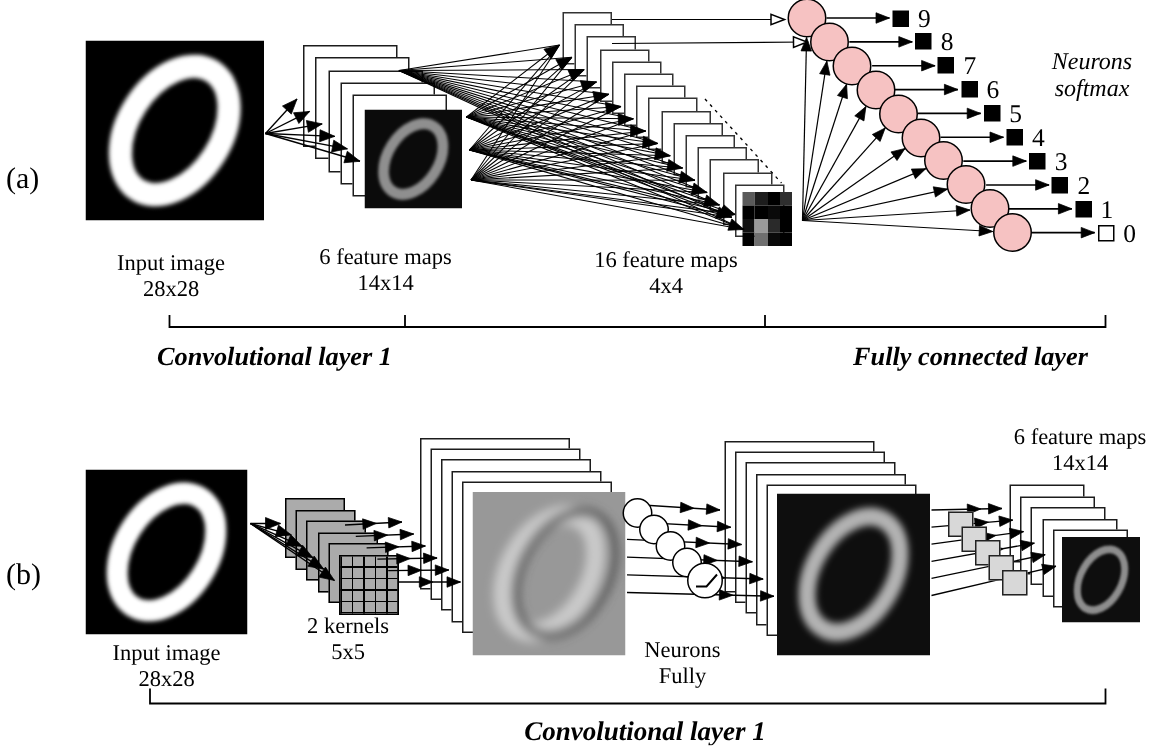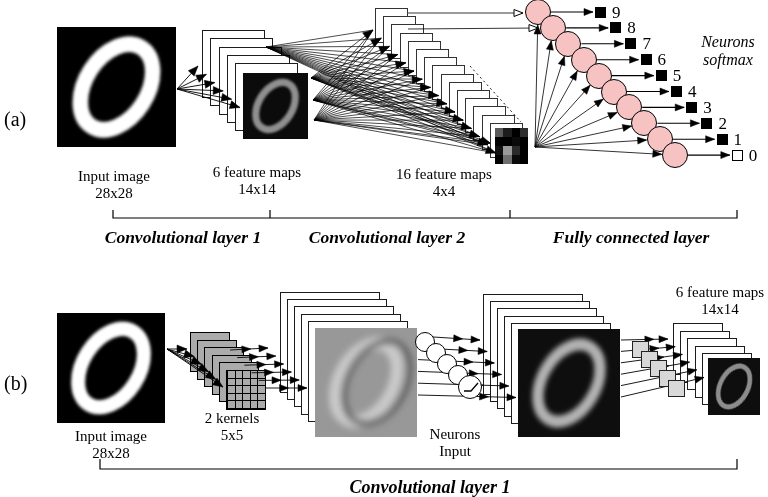--- a/index.html
+++ b/index.html
@@ -44,34 +44,33 @@
   <div class="cap" style="left:384px;top:166px;width:120px;">
     <span>16 feature maps</span><br>
     <span>4x4</span>
   </div>
   <div class="cap italic-cap" style="left:683px;top:33px;width:90px;">
     <span>Neurons</span><br>
     <span>softmax</span>
   </div>
 
   <div class="section-label" style="left:88px;top:227px;width:190px;">Convolutional layer 1</div>
-  <div class="section-label" style="left:292px;top:227px;width:190px;">Convolutional layer 2</div>
-  <div class="section-label" style="left:536px;top:227px;width:190px;">Fully connected layer</div>
+  <div class="section-label" style="left:552px;top:227px;width:190px;">Fully connected layer</div>
 
   <div class="cap" style="left:51px;top:428px;width:120px;">
     <span>Input image</span><br>
     <span>28x28</span>
   </div>
   <div class="cap" style="left:132px;top:410px;width:200px;">
     <span>2 kernels</span><br>
     <span>5x5</span><br>
   </div>
   <div class="cap" style="left:405px;top:426px;width:100px;">
     <span>Neurons</span><br>
-    <span>Input</span>
+    <span>Fully</span>
   </div>
   <div class="cap" style="left:664px;top:284px;width:112px;">
     <span>6 feature maps</span><br>
     <span>14x14</span>
   </div>
   <div class="section-label" style="left:330px;top:477px;width:200px;font-size:18px;">Convolutional layer 1</div>
 
   <div id="shapes">
       <div class="mapbox" style="left: 57px; top: 27px; width: 119px; height: 120px;">
         <svg width="119" height="120" viewBox="0 0 100 100" preserveAspectRatio="none">

